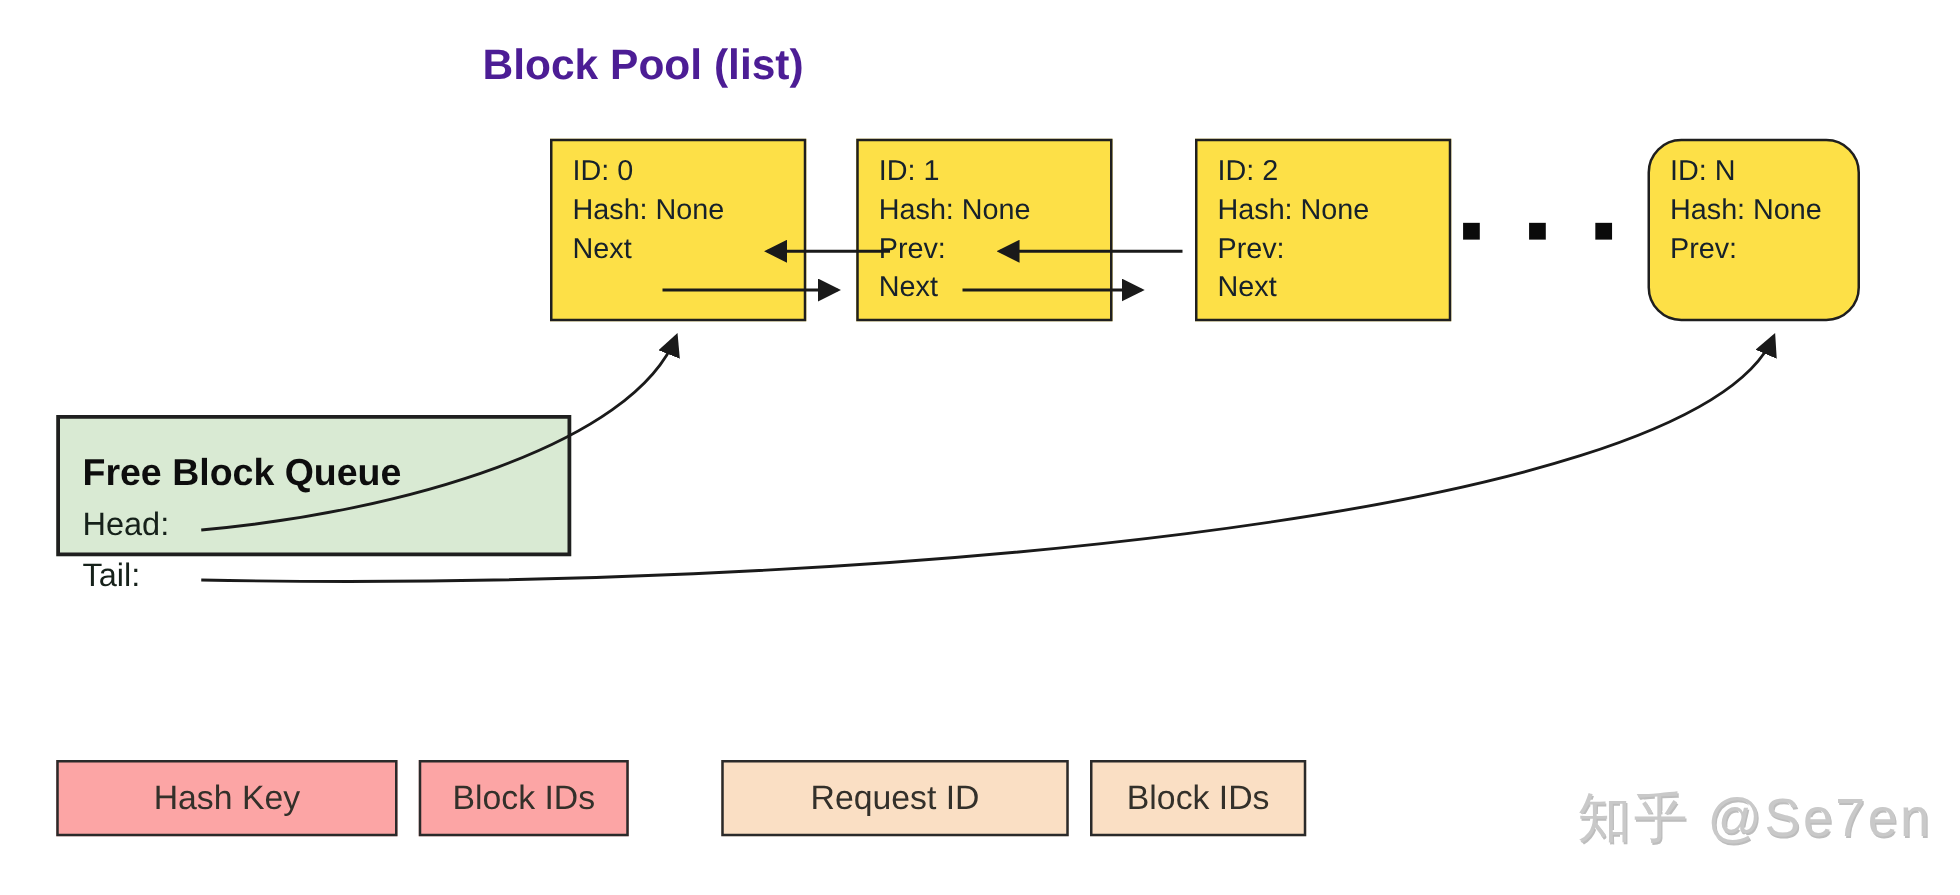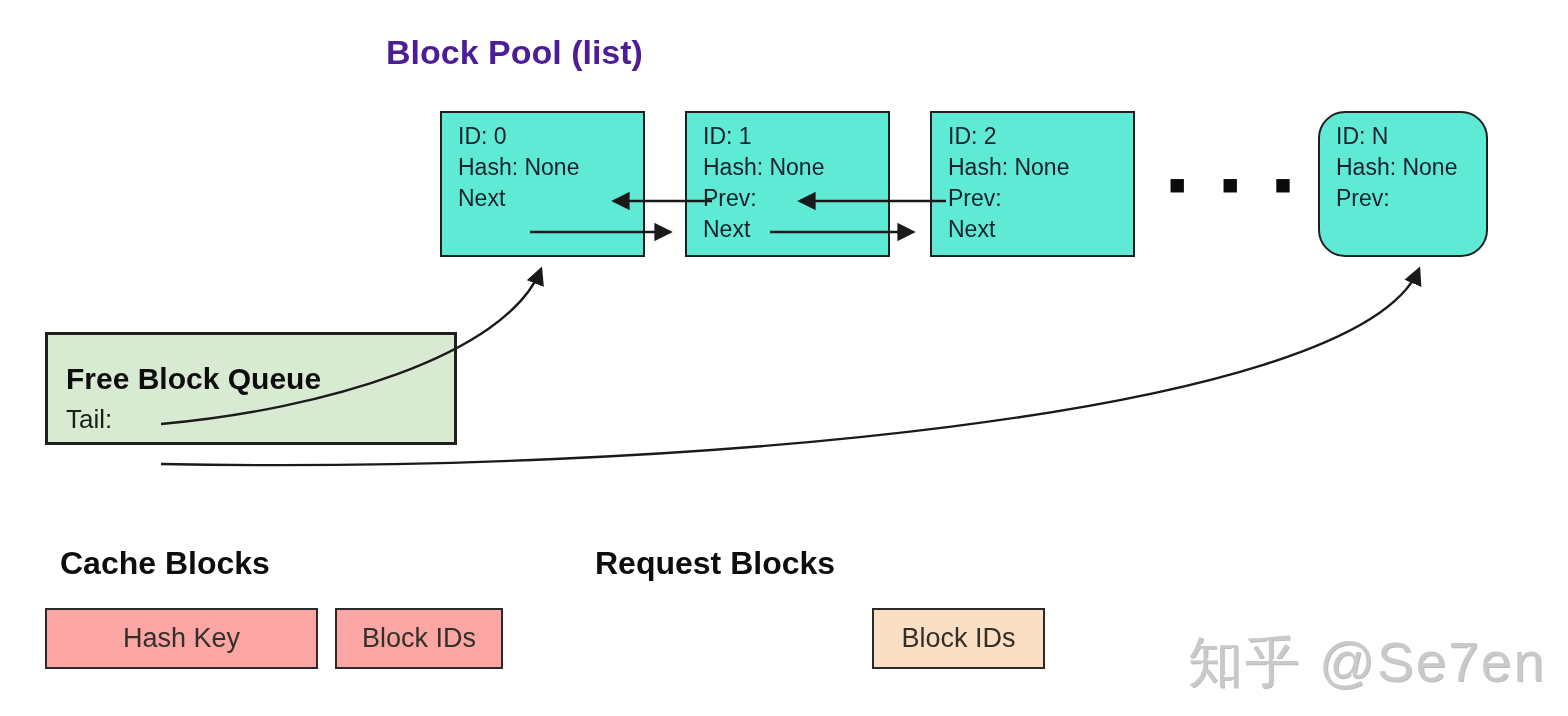--- a/index.html
+++ b/index.html
@@ -7,21 +7,21 @@
   body { font-family: "Liberation Sans", "DejaVu Sans", sans-serif; color: #111; }
   .canvas { position: relative; width: 1568px; height: 716px; background: #ffffff; overflow: hidden; }
 
   .diagram-title {
     position: absolute; left: 386px; top: 33px;
     font-size: 34px; font-weight: bold; color: #4c1d95;
   }
 
   .pool-block {
     position: absolute; top: 111px; width: 205px; height: 146px;
-    background: #5eead4; border: 2.5px solid #1f1f1f;
+    background: #fde047; border: 2.5px solid #1f1f1f;
     padding: 8px 0 0 16px; font-size: 23px; line-height: 31px; color: #16212b;
   }
   .pool-block .row { white-space: nowrap; }
 
   .ellipsis {
     position: absolute; left: 1168px; top: 168px;
     font-family: "DejaVu Sans", sans-serif;
     font-size: 27px; letter-spacing: 13px; color: #0a0a0a; white-space: nowrap;
   }
 
@@ -48,21 +48,21 @@
   }
   .cache-fill { background: #fca5a5; }
   .request-fill { background: #fadfc4; }
   .box-hash-key   { left: 45px;  width: 273px; }
   .box-cache-ids  { left: 335px; width: 168px; }
   .box-request-id { left: 577px; width: 278px; }
   .box-request-ids{ left: 872px; width: 173px; }
 
   .watermark {
     position: absolute; right: 22px; top: 626px;
-    font-size: 55px; color: #c9c9c9; letter-spacing: 2px;
+    font-size: 43px; color: #c9c9c9; letter-spacing: 2px;
     text-shadow: -2px -2px 0 #ffffff, 1px 1px 0 #bdbdbd;
     font-weight: normal; white-space: nowrap;
   }
 
   svg.wires { position: absolute; left: 0; top: 0; pointer-events: none; }
 </style>
 </head>
 <body>
 
 <div class="canvas">
@@ -75,45 +75,45 @@
     <div class="row">Next</div>
   </div>
 
   <div class="pool-block" style="left:685px;">
     <div class="row">ID: 1</div>
     <div class="row">Hash: None</div>
     <div class="row">Prev:</div>
     <div class="row">Next</div>
   </div>
 
-  <div class="pool-block" style="left:930px;">
+  <div class="pool-block" style="left:956px;">
     <div class="row">ID: 2</div>
     <div class="row">Hash: None</div>
     <div class="row">Prev:</div>
     <div class="row">Next</div>
   </div>
 
   <div class="ellipsis">▪ ▪ ▪ ▪</div>
 
   <div class="pool-block" style="left:1318px; width:170px;border-radius:27px;">
     <div class="row">ID: N</div>
     <div class="row">Hash: None</div>
     <div class="row">Prev:</div>
   </div>
 
   <div class="queue-box">
     <div class="queue-title">Free Block Queue</div>
+    <div class="queue-row">Head:</div>
     <div class="queue-row">Tail:</div>
   </div>
 
-  <div class="section-heading heading-cache">Cache Blocks</div>
   <div class="label-box cache-fill box-hash-key">Hash Key</div>
   <div class="label-box cache-fill box-cache-ids">Block IDs</div>
 
-  <div class="section-heading heading-request">Request Blocks</div>
+  <div class="label-box request-fill box-request-id">Request ID</div>
   <div class="label-box request-fill box-request-ids">Block IDs</div>
 
   <div class="watermark">知乎 @Se7en</div>
 
   <svg class="wires" width="1568" height="716" viewBox="0 0 1568 716">
     <defs>
       <marker id="arw" viewBox="0 0 10 10" refX="8.5" refY="5" markerWidth="8" markerHeight="8" orient="auto-start-reverse">
         <path d="M0,0 L10,5 L0,10 z" fill="#1a1a1a"></path>
       </marker>
     </defs>

